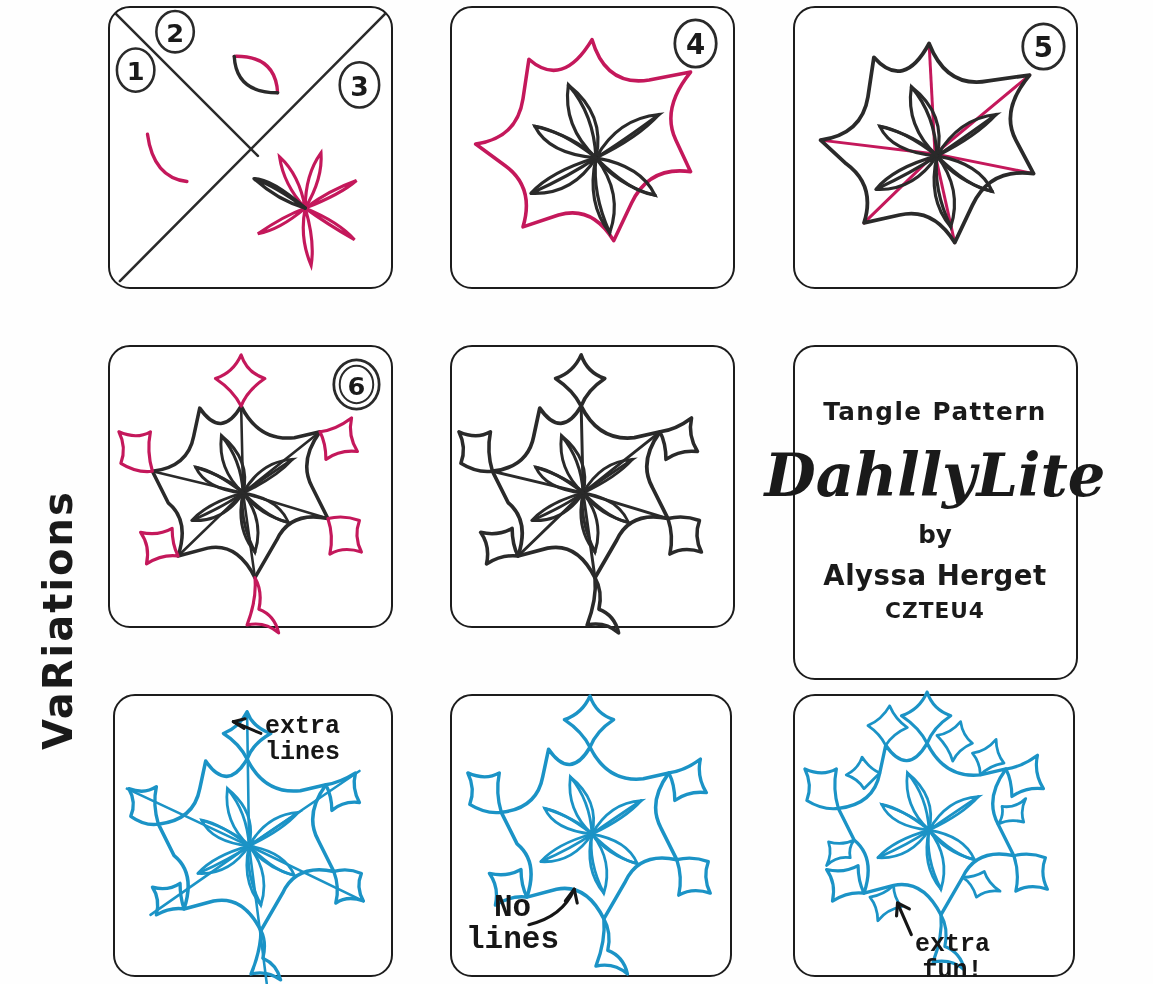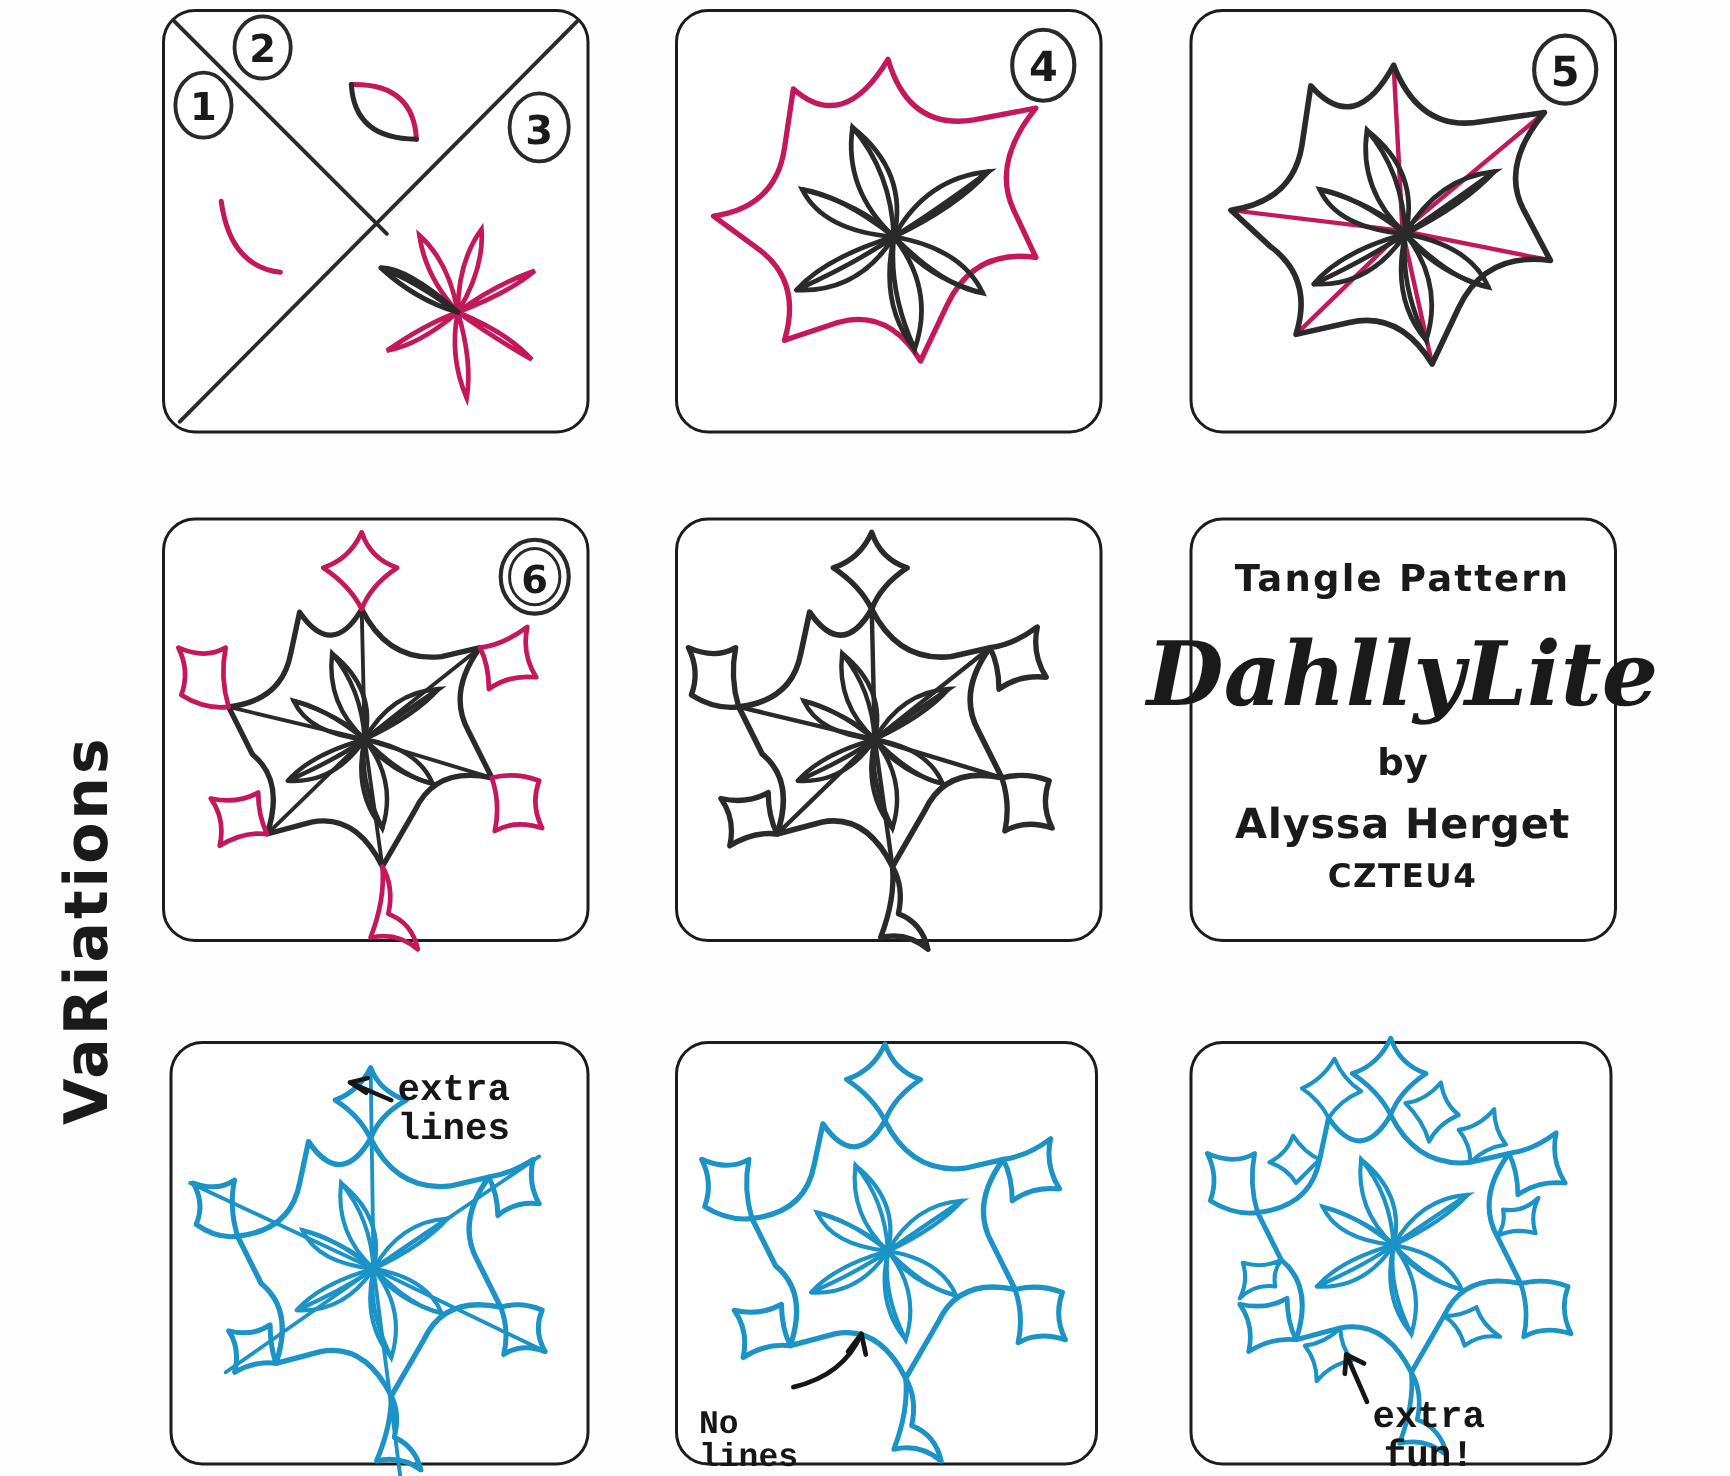--- a/index.html
+++ b/index.html
@@ -272,21 +272,21 @@
           <path d="M78 -62 Q94 -64 110 -76 Q106 -58 116 -42 Q98 -44 84 -34 Q84 -50 78 -62 Z"></path>
           <path d="M86 26 Q102 22 118 28 Q112 44 120 60 Q102 54 88 62 Q92 44 86 26 Z"></path>
           <path d="M12 86 Q20 100 16 118 Q32 124 36 142 Q22 130 4 134 Q14 108 12 86 Z"></path>
           <path d="M-66 64 Q-82 62 -98 72 Q-94 54 -104 40 Q-86 44 -72 36 Q-72 52 -66 64 Z"></path>
           <path d="M-92 -22 Q-108 -20 -124 -30 Q-118 -46 -126 -62 Q-108 -54 -94 -62 Q-98 -42 -92 -22 Z"></path>
         </g>
       </g>
     </svg>
   </div>
 
-  <div class="tile" style="left:793px; top:345px; width:285px; height:283px;">
+  <div class="tile" style="left:793px; top:345px; width:285px; height:335px;">
     <svg class="tile-svg" viewBox="0 0 285 283">
       <text class="handtext" x="142" y="48" font-size="25" text-anchor="middle" letter-spacing="1.5">Tangle Pattern</text>
       <text x="142" y="125" font-size="60" text-anchor="middle" fill="#1a1a1a" font-family="DejaVu Serif, serif" font-weight="700" font-style="italic">DahllyLite</text>
       <text class="handtext" x="142" y="172" font-size="25" text-anchor="middle">by</text>
       <text class="handtext" x="142" y="215" font-size="28" text-anchor="middle" letter-spacing="0.5">Alyssa Herget</text>
       <text class="handtext" x="142" y="248" font-size="22" text-anchor="middle" letter-spacing="1">CZTEU4</text>
     </svg>
   </div>
 
   <div class="vlabel">VaRiations</div>
@@ -365,21 +365,21 @@
           <path d="M86 26 Q102 22 118 28 Q112 44 120 60 Q102 54 88 62 Q92 44 86 26 Z"></path>
           <path d="M12 86 Q20 100 16 118 Q32 124 36 142 Q22 130 4 134 Q14 108 12 86 Z"></path>
           <path d="M-66 64 Q-82 62 -98 72 Q-94 54 -104 40 Q-86 44 -72 36 Q-72 52 -66 64 Z"></path>
           <path d="M-92 -22 Q-108 -20 -124 -30 Q-118 -46 -126 -62 Q-108 -54 -94 -62 Q-98 -42 -92 -22 Z"></path>
         </g>
       </g>
 
       <path d="M78 232 Q112 224 124 196" stroke="#161616" stroke-width="3.2" fill="none" stroke-linecap="round"></path>
       <path d="M124 196 L115 208 M124 196 L127 210" stroke="#161616" stroke-width="3.2" fill="none" stroke-linecap="round"></path>
     </svg>
-    <div class="annot" style="left:14px; top:196px; font-size:22px; text-align:left;margin-top:47px;">No
+    <div class="annot" style="left:14px; top:196px; font-size:31px; text-align:center;">No
 lines</div>
   </div>
 
   <div class="tile" style="left:793px; top:694px; width:282px; height:283px;">
     <svg class="tile-svg" viewBox="0 0 282 283">
       <g transform="translate(136,136)" stroke="#1b93c6" fill="none" stroke-linecap="round">
         <path d="M-2 -88 Q16 -52 52 -56 Q78 -62 78 -62 Q56 -32 70 -6
                  Q86 26 86 26 Q48 18 34 48 Q12 86 12 86 Q-6 50 -36 56
                  Q-66 64 -66 64 Q-54 28 -76 10 Q-92 -22 -92 -22
                  Q-56 -26 -50 -58 Q-44 -86 -44 -86 Q-22 -54 -2 -88 Z" stroke-width="3.4" stroke-linejoin="round"></path>

